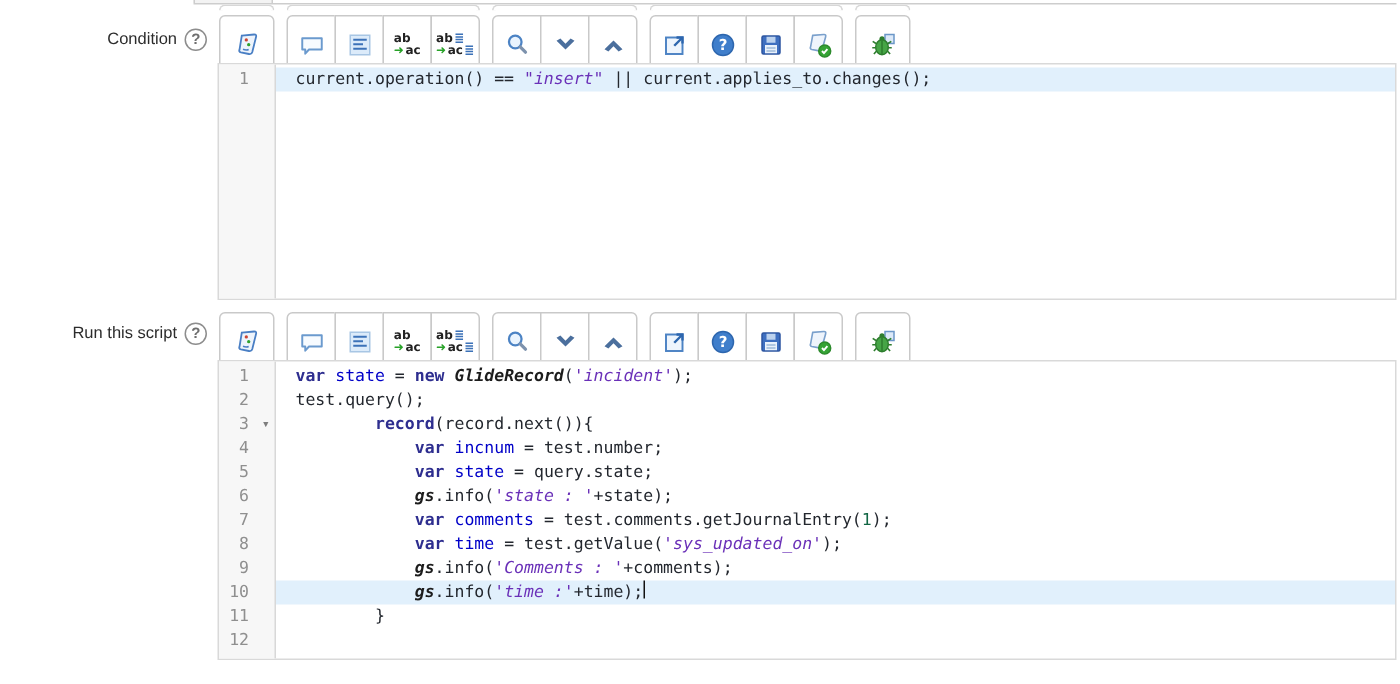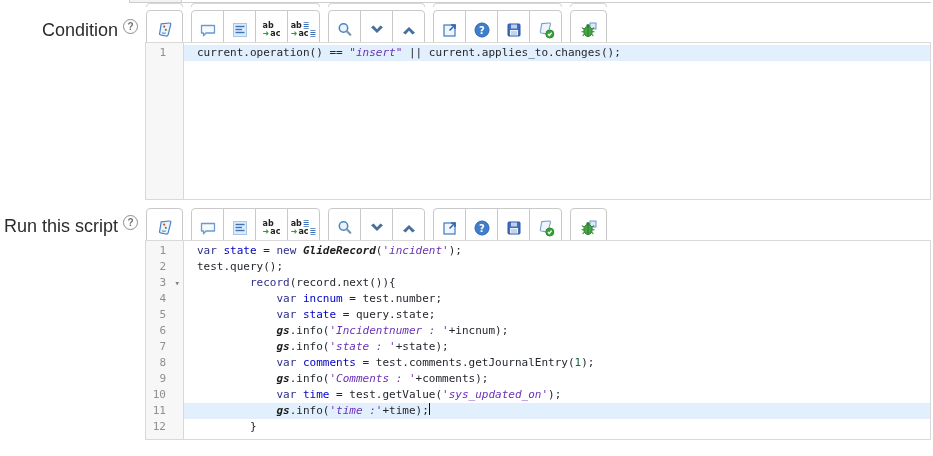--- a/index.html
+++ b/index.html
@@ -6,21 +6,21 @@
   .canvas{position:relative;width:933px;height:456px;background:#fff;overflow:hidden;
           font-family:"Liberation Sans",sans-serif;}
 
   
   .remnant-line{position:absolute;left:129px;top:0;width:802px;height:2px;border-bottom:1px solid #cdcdcd;}
   .remnant-gutter{position:absolute;left:129px;top:0;width:51px;height:2px;background:#f3f3f3;
                   border-left:1px solid #cdcdcd;border-right:1px solid #cdcdcd;}
   .remnant-btn{position:absolute;top:3px;height:4px;box-sizing:border-box;background:#fff;
                border:1px solid #d7d7d7;border-bottom:none;border-radius:4px 4px 0 0;}
 
-  .field-label{position:absolute;left:0;width:118px;text-align:right;font-size:18px;color:#2c2c2c;}
+  .field-label{position:absolute;left:0;width:118px;text-align:right;font-size:11px;color:#2c2c2c;}
   #label-0{top:20px;} #label-1{top:216px;}
 
   .help-badge{position:absolute;left:123px;width:15px;height:15px;box-sizing:border-box;background:#fff;
               border:1px solid #8d8d8d;border-radius:50%;color:#6f6f6f;font-size:10px;font-weight:bold;
               text-align:center;line-height:13px;cursor:pointer;}
   #help-0{top:19px;} #help-1{top:215px;}
 
   .toolbar{position:absolute;left:146px;display:flex;gap:8px;height:30px;}
   #toolbar-0{top:10px;} #toolbar-1{top:208px;}
   .btn-group{display:flex;}
@@ -46,21 +46,21 @@
   #editor-1{top:240px;height:200px;}
   .gutter{width:38px;flex:none;background:var(--gutter-bg);border-right:1px solid #d8d8d8;
           padding-top:2px;box-sizing:border-box;}
   .gutter-row{height:16px;position:relative;text-align:right;padding-right:17px;
               color:var(--line-num);font-size:11px;}
   .fold-marker{position:absolute;right:3px;top:0;color:#7e7e7e;font-size:9px;line-height:16px;cursor:pointer;}
   .code-area{flex:1;padding-top:2px;overflow:hidden;}
   .code-line{height:16px;white-space:pre;padding-left:13px;color:var(--plain);}
   .code-line.active{background:var(--active-bg);}
   .tok-plain{color:var(--plain);}
-  .tok-kw{color:var(--kw);font-weight:normal;margin-top:30px;}
+  .tok-kw{color:var(--kw);font-weight:bold;margin-top:30px;}
   .tok-def{color:var(--def);}
   .tok-str{color:var(--str);font-style:italic;}
   .tok-cls{color:var(--cls);font-weight:bold;font-style:italic;text-align:center;}
   .tok-num{color:var(--num);}
   .cursor{display:inline-block;width:1px;height:12px;background:#111;vertical-align:-1px;}
 </style>
 </head>
 <body>
 
 <div class="canvas" style="--kw: #2e2e8f; --def: #0000c8; --str: #6a30b8; --cls: #1c1c1c; --num: #116644; --plain: #23272e; --active-bg: #e1f0fc; --gutter-bg: #f7f7f7; --line-num: #8f8f8f;">
@@ -350,23 +350,22 @@
         <div class="gutter-row">10</div>
         <div class="gutter-row">11</div>
         <div class="gutter-row">12</div>
       </div>
     <div class="code-area">
         <div class="code-line"><span class="tok-kw">var</span><span class="tok-plain"> </span><span class="tok-def">state</span><span class="tok-plain"> = </span><span class="tok-kw">new</span><span class="tok-plain"> </span><span class="tok-cls">GlideRecord</span><span class="tok-plain">(</span><span class="tok-str">'incident'</span><span class="tok-plain">);</span></div>
         <div class="code-line"><span class="tok-plain">test.query();</span></div>
         <div class="code-line"><span class="tok-plain">        </span><span class="tok-kw">record</span><span class="tok-plain">(record.next()){</span></div>
         <div class="code-line"><span class="tok-plain">            </span><span class="tok-kw">var</span><span class="tok-plain"> </span><span class="tok-def">incnum</span><span class="tok-plain"> = test.number;</span></div>
         <div class="code-line"><span class="tok-plain">            </span><span class="tok-kw">var</span><span class="tok-plain"> </span><span class="tok-def">state</span><span class="tok-plain"> = query.state;</span></div>
-        <div class="code-line"><span class="tok-plain">            </span><span class="tok-cls">gs</span><span class="tok-plain">.info(</span><span class="tok-str">'Incidentnumer : '</span><span class="tok-plain">+incnum);</span></div>
         <div class="code-line"><span class="tok-plain">            </span><span class="tok-cls">gs</span><span class="tok-plain">.info(</span><span class="tok-str">'state : '</span><span class="tok-plain">+state);</span></div>
         <div class="code-line"><span class="tok-plain">            </span><span class="tok-kw">var</span><span class="tok-plain"> </span><span class="tok-def">comments</span><span class="tok-plain"> = test.comments.getJournalEntry(</span><span class="tok-num">1</span><span class="tok-plain">);</span></div>
+        <div class="code-line"><span class="tok-plain">            </span><span class="tok-kw">var</span><span class="tok-plain"> </span><span class="tok-def">time</span><span class="tok-plain"> = test.getValue(</span><span class="tok-str">'sys_updated_on'</span><span class="tok-plain">);</span></div>
         <div class="code-line"><span class="tok-plain">            </span><span class="tok-cls">gs</span><span class="tok-plain">.info(</span><span class="tok-str">'Comments : '</span><span class="tok-plain">+comments);</span></div>
-        <div class="code-line"><span class="tok-plain">            </span><span class="tok-kw">var</span><span class="tok-plain"> </span><span class="tok-def">time</span><span class="tok-plain"> = test.getValue(</span><span class="tok-str">'sys_updated_on'</span><span class="tok-plain">);</span></div>
         <div class="code-line active"><span class="tok-plain">            </span><span class="tok-cls">gs</span><span class="tok-plain">.info(</span><span class="tok-str">'time :'</span><span class="tok-plain">+time);</span><span class="cursor"></span></div>
         <div class="code-line"><span class="tok-plain">        }</span></div>
       </div>
   </div>
 
 </div>
 
 </body></html>

